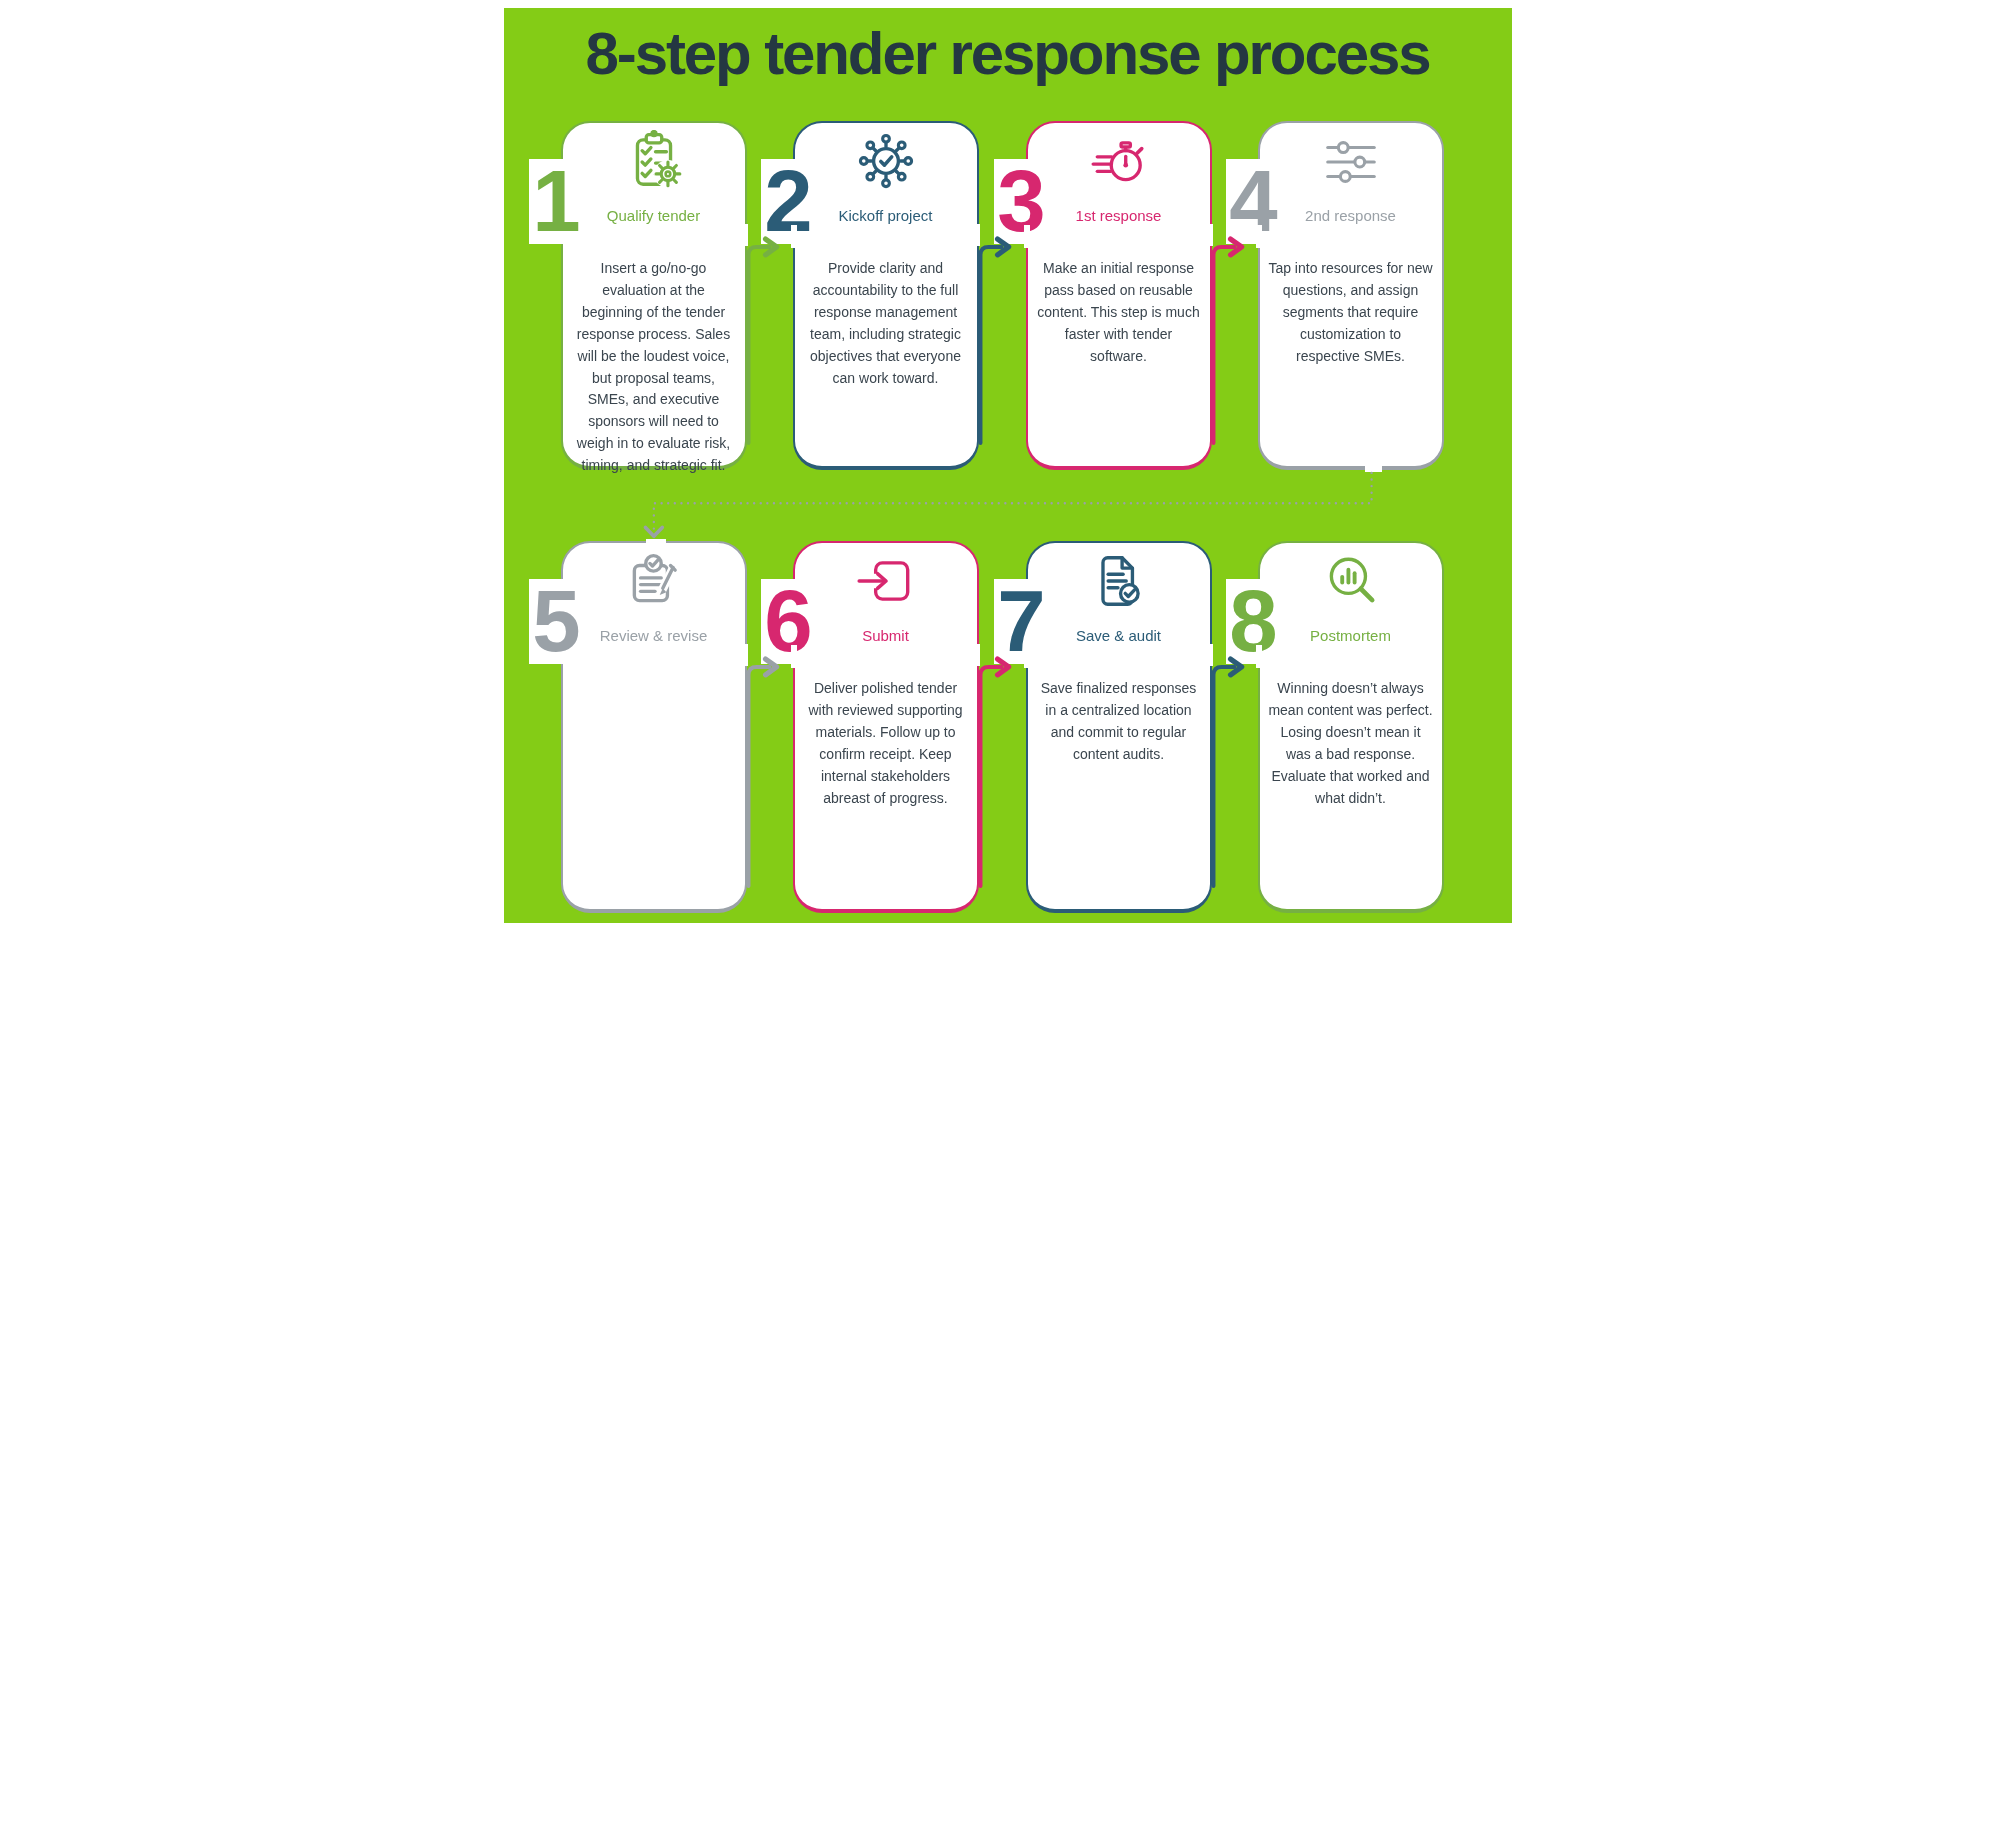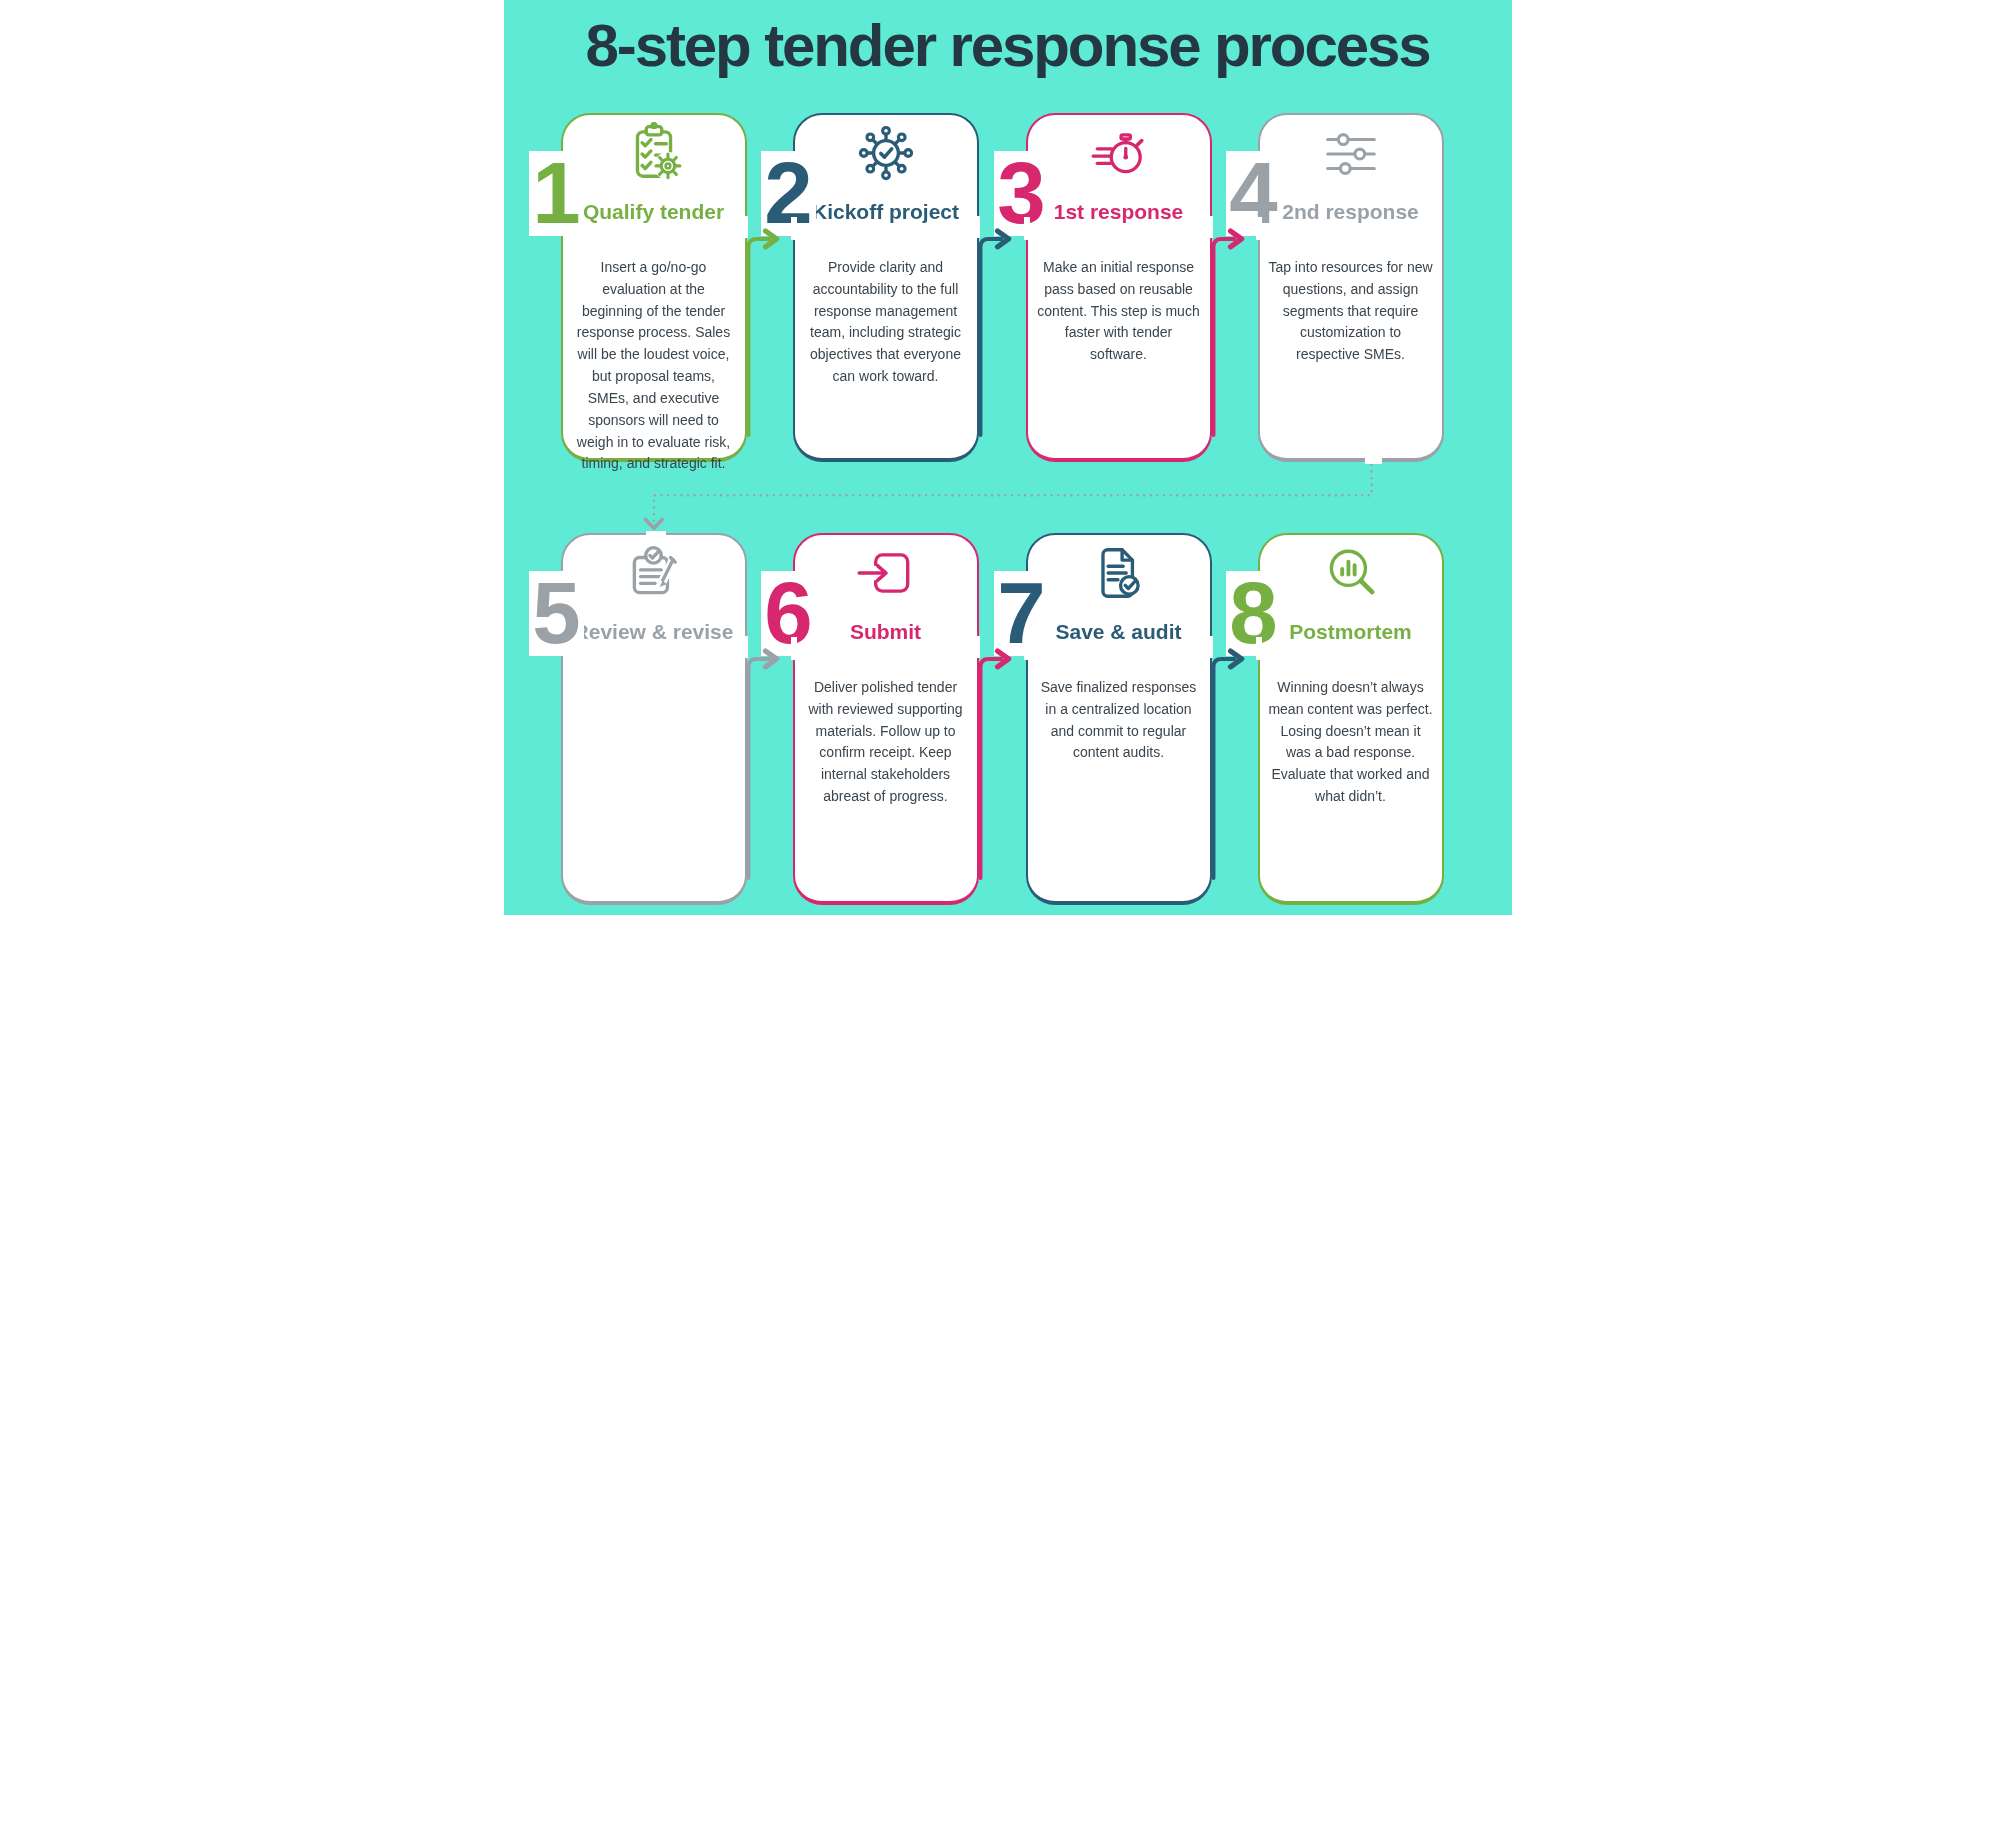--- a/index.html
+++ b/index.html
@@ -1,18 +1,18 @@
 <!DOCTYPE html>
 <html style="font-size:8.4px"><head>
 <meta charset="utf-8">
 <style>
   html,body{margin:0;padding:0;background:#ffffff;}
   .canvas{
-    position:relative;width:1008px;height:915px;background:#5eead4;
-    margin:0 auto;overflow:hidden;
+    position:relative;width:1008px;height:915px;background:#84cc16;
+    margin:8px auto;overflow:hidden;
     font-family:"Liberation Sans","DejaVu Sans",sans-serif;
   }
   .main-title{
     position:absolute;top:13.6px;left:0;width:100%;margin:0;
     text-align:center;font-size:60px;font-weight:bold;
     letter-spacing:-2.1px;color:#243742;line-height:1.05;
   }
   
   .green{--c:#76b043}
   .teal{--c:#2b5c77}
@@ -28,21 +28,21 @@
   .c1{left:57px}.c2{left:289px}.c3{left:522px}.c4{left:754px}
   .num{
     position:absolute;top:36px;left:-34px;z-index:2;
     background:#fff;padding:1px 3.7px;
     font-size:87px;line-height:.95;font-weight:bold;color:var(--c);
   }
   .icon-wrap{display:flex;justify-content:center;margin-top:7.3px;height:65px;color:var(--c)}
   .icon-wrap svg{display:block}
   .card-title{
     margin:12.6px 4.2px 0;text-align:center;
-    font-size:21px;font-weight:bold;color:var(--c);line-height:1.1;
+    font-size:15px;font-weight:normal;color:var(--c);line-height:1.1;
   }
   .desc{
     margin:34px 0 0;padding:0 7.9px;text-align:center;
     font-size:14px;line-height:1.56;color:#3a454e;
   }
   
   .gap{position:absolute;background:#fff;z-index:2}
   .gap-right{right:-3.1px;top:101px;width:5.8px;height:22px}
   .gap-left{left:-3.1px;top:102px;width:5.8px;height:23px}
   .gap-bottom{bottom:-6.3px;left:105px;width:17px;height:8.4px}

